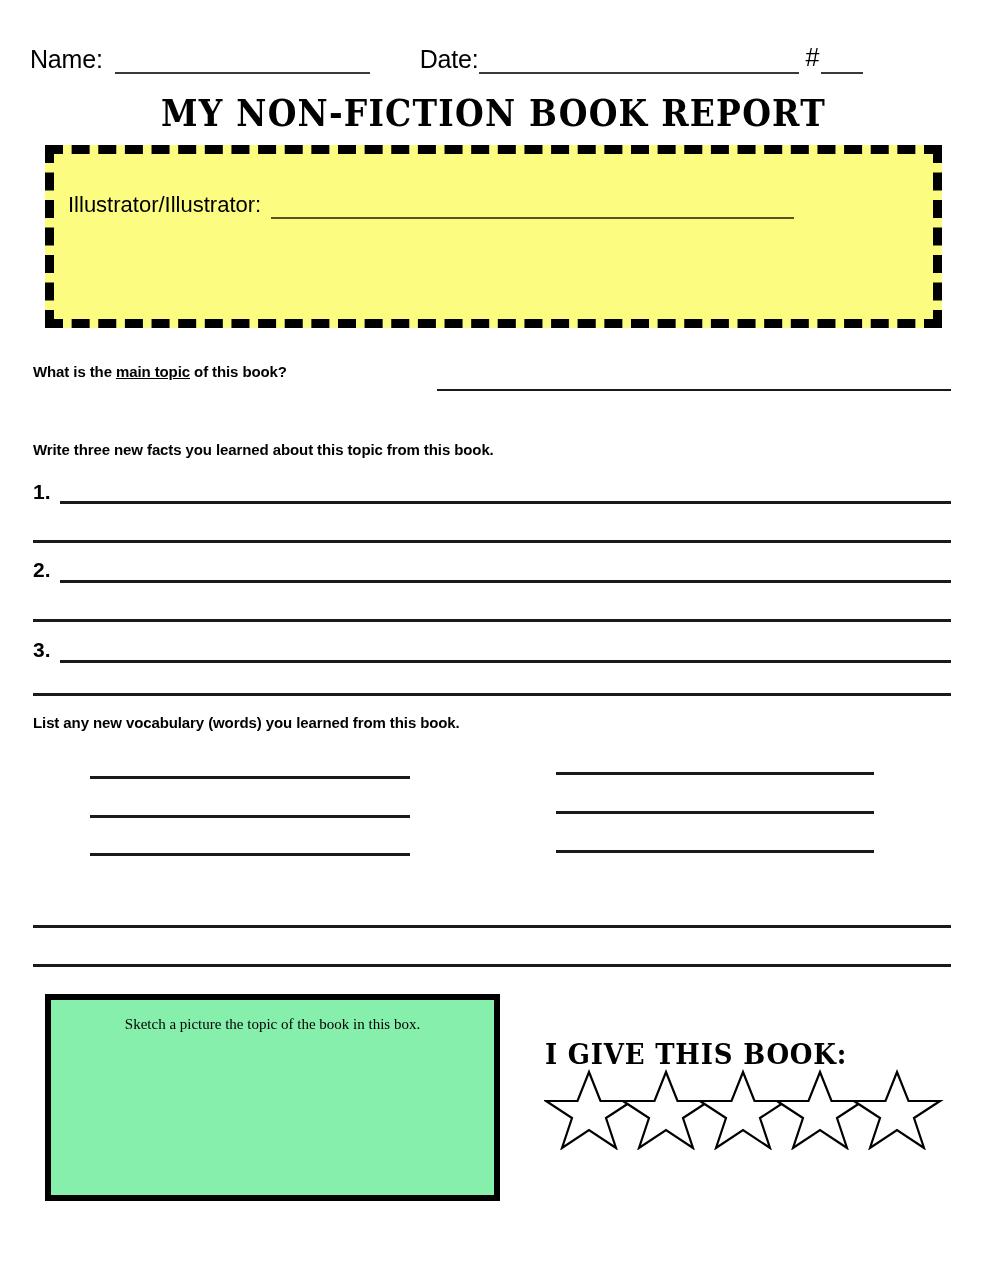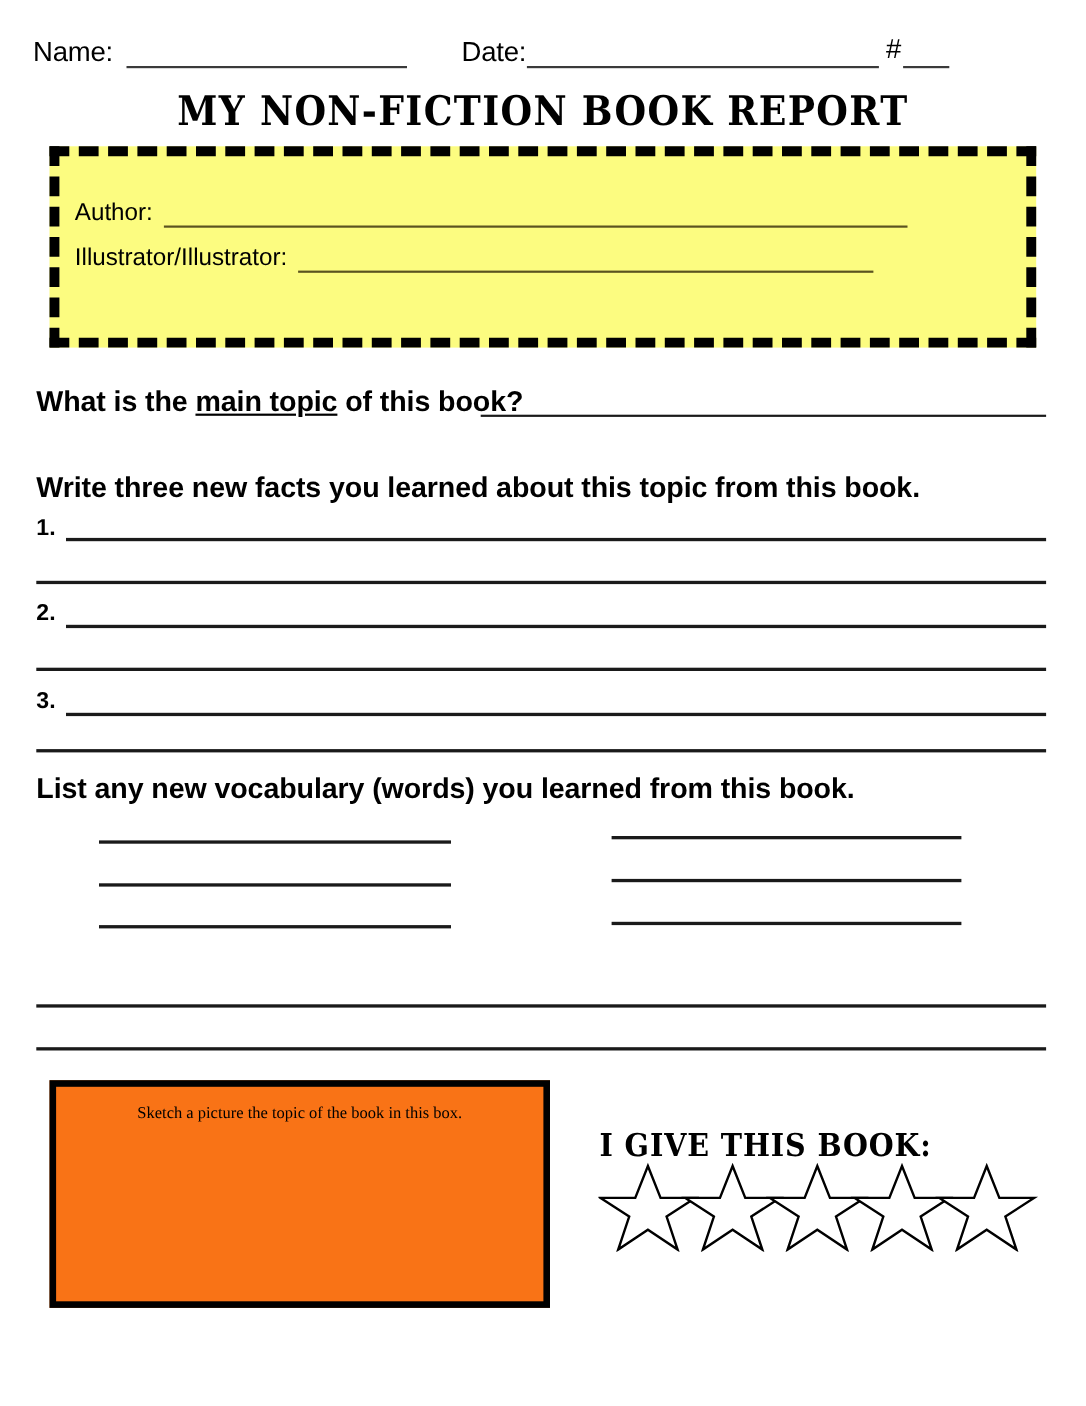--- a/index.html
+++ b/index.html
@@ -12,21 +12,21 @@
     width: 987px;
     height: 1278px;
     position: relative;
     font-family: "Liberation Sans", sans-serif;
     color: #000000;
     overflow: hidden;
   }
 
   .page {
     position: absolute;
-    left: 0; top: 0;
+    left: 0; top: 12px;
     width: 987px;
     height: 940px;
   }
 
   
   .header-row {
     position: absolute;
     left: 30px;
     top: 28px;
     width: 927px;
@@ -107,21 +107,21 @@
     height: 0;
     margin-left: 10px;
   }
   .ir-title  { width: 626px; }
   .ir-author { width: 676px; }
   .ir-illus  { width: 523px; }
 
   
   .q {
     position: absolute;
-    font-size: 26px;
+    font-size: 15px;
     font-weight: bold;
     letter-spacing: -0.1px;
     white-space: nowrap;
     line-height: 1;
   }
   .q u { text-decoration: underline; }
 
   .q-main   { left: 33px; top: 352px; }
   .q-facts  { left: 33px; top: 430px; }
   .q-vocab  { left: 33px; top: 703px; }
@@ -155,21 +155,21 @@
 
   
   .sketchbox {
     position: absolute;
     left: 45px;
     top: 982px;
     width: 455px;
     height: 207px;
     box-sizing: border-box;
     border: 6px solid #000000;
-    background: #f97316;
+    background: #86efac;
   }
   .sketch-text {
     position: absolute;
     left: 0;
     top: 16px;
     width: 100%;
     text-align: center;
     font-family: "Liberation Serif", serif;
     font-size: 15px;
     color: #000;
@@ -223,24 +223,20 @@
     <span class="hdr-label">Date:</span>
     <span class="rule rule-date"></span>
     <span class="hash">#</span>
     <span class="rule rule-hash"></span>
   </div>
 
   <div class="title">MY NON-FICTION BOOK REPORT</div>
 
   <div class="infobox">
     <div class="infobox-inner">
-      <div class="info-line">
-        <span class="info-label">Author:</span>
-        <span class="info-rule ir-author"></span>
-      </div>
       <div class="info-line">
         <span class="info-label">Illustrator/Illustrator:</span>
         <span class="info-rule ir-illus"></span>
       </div>
     </div>
   </div>
 
   <div class="q q-main"><span>What is the </span><u>main topic</u><span> of this book?</span></div>
   <div class="mainline"></div>
 

